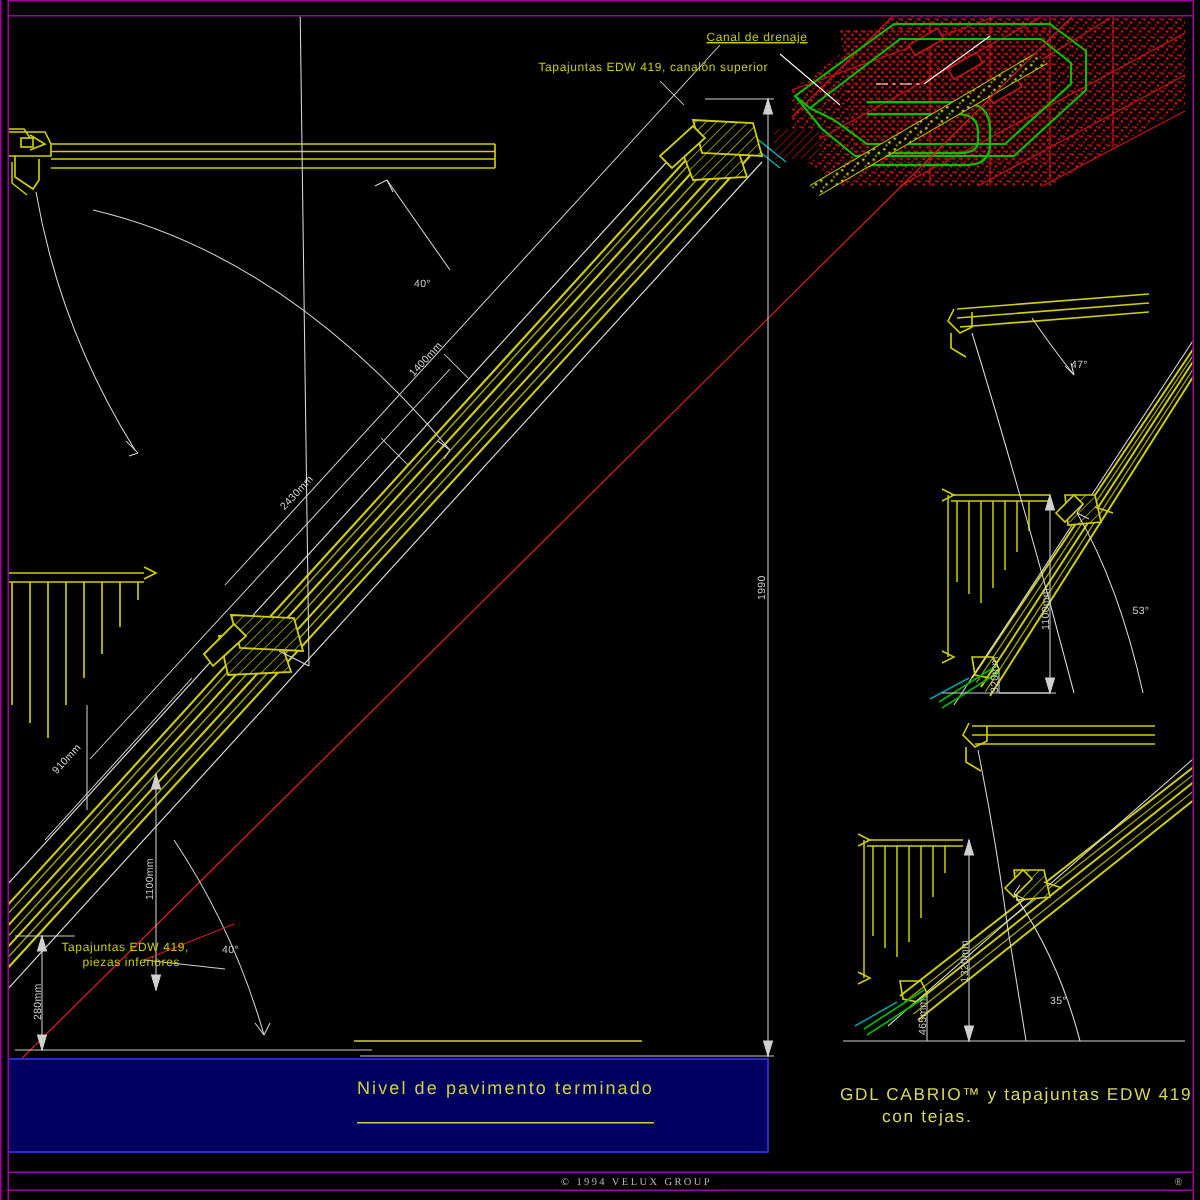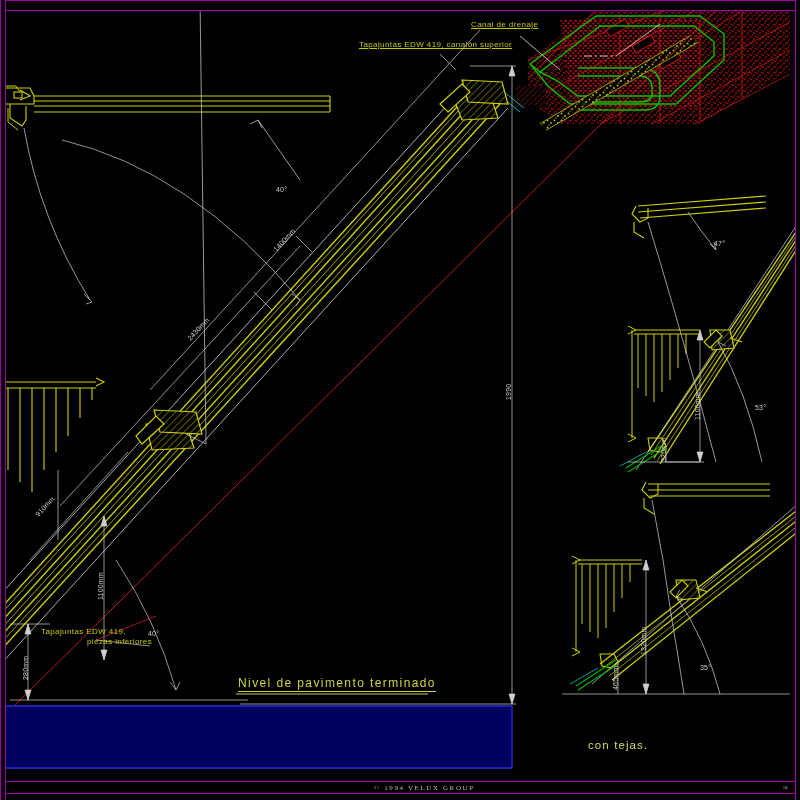--- a/index.html
+++ b/index.html
@@ -66,21 +66,22 @@
     white-space: nowrap;
   }
   .big-lbl {
     position: absolute;
     color: #d0d040;
     font-size: 12px;
     letter-spacing: 1.4px;
     font-family: "Liberation Sans", sans-serif;
     white-space: nowrap;
     border-bottom: 1px solid #d0d040;
-    padding-bottom: 1px;
+    padding-bottom: 16px;
+    margin-top: 42px;
   }
   svg { position: absolute; left: 0; top: 0; }
 </style>
 </head>
 <body>
 
 <div id="app">
 
   <svg width="800" height="800" viewBox="0 0 800 800">
     <defs>
@@ -448,24 +449,24 @@
     </g>
   </svg>
 
   <div class="frame-bar frame-top"></div>
   <div class="frame-bar frame-bot"></div>
   <div class="frame-bar frame-left"></div>
   <div class="frame-bar frame-right"></div>
 
   <div class="lbl lbl-under" style="left:471px; top:20px;">Canal de drenaje</div>
 
-  <div class="lbl" style="left:359px; top:40px;text-decoration:underline;">Tapajuntas EDW 419, canalón superior</div>
+  <div class="lbl" style="left:359px; top:40px;">Tapajuntas EDW 419, canalón superior</div>
 
   <div class="lbl" style="left:41px; top:627px;">Tapajuntas EDW 419,</div>
-  <div class="lbl" style="left:55px; top:637px;margin-left:32px;">piezas inferiores</div>
+  <div class="lbl" style="left:55px; top:637px;">piezas inferiores</div>
 
   <div class="big-lbl" style="left:238px; top:676px;">Nivel de pavimento terminado</div>
 
   <div class="dim" style="left:272px; top:248px; transform:rotate(-47deg); transform-origin:left top;">1400mm</div>
 
   <div class="dim" style="left:186px; top:337px; transform:rotate(-47deg); transform-origin:left top;">2430mm</div>
 
   <div class="dim" style="left:34px; top:513px; transform:rotate(-47deg); transform-origin:left top;">910mm</div>
 
   <div class="dim" style="left:97px; top:600px; transform:rotate(-90deg); transform-origin:left top;">1100mm</div>
@@ -479,18 +480,19 @@
 
   <div class="dim" style="left:694px; top:420px; transform:rotate(-90deg); transform-origin:left top;">1100mm</div>
   <div class="dim" style="left:660px; top:462px; transform:rotate(-90deg); transform-origin:left top;">320mm</div>
   <div class="dim" style="left:714px; top:240px;">47°</div>
   <div class="dim" style="left:755px; top:404px;">53°</div>
 
   <div class="dim" style="left:640px; top:655px; transform:rotate(-90deg); transform-origin:left top;">1320mm</div>
   <div class="dim" style="left:612px; top:690px; transform:rotate(-90deg); transform-origin:left top;">465mm</div>
   <div class="dim" style="left:700px; top:664px;">35°</div>
 
+  <div class="desc" style="left:560px; top:723px;">GDL CABRIO™ y tapajuntas EDW 419</div>
   <div class="desc" style="left:588px; top:738px;">con tejas.</div>
 
   <div class="footer" style="left:374px; top:784px;text-align:center;">©  1994  VELUX  GROUP</div>
   <div class="footer" style="left:783px; top:784px;">®</div>
 
 </div>
 
 </body></html>

